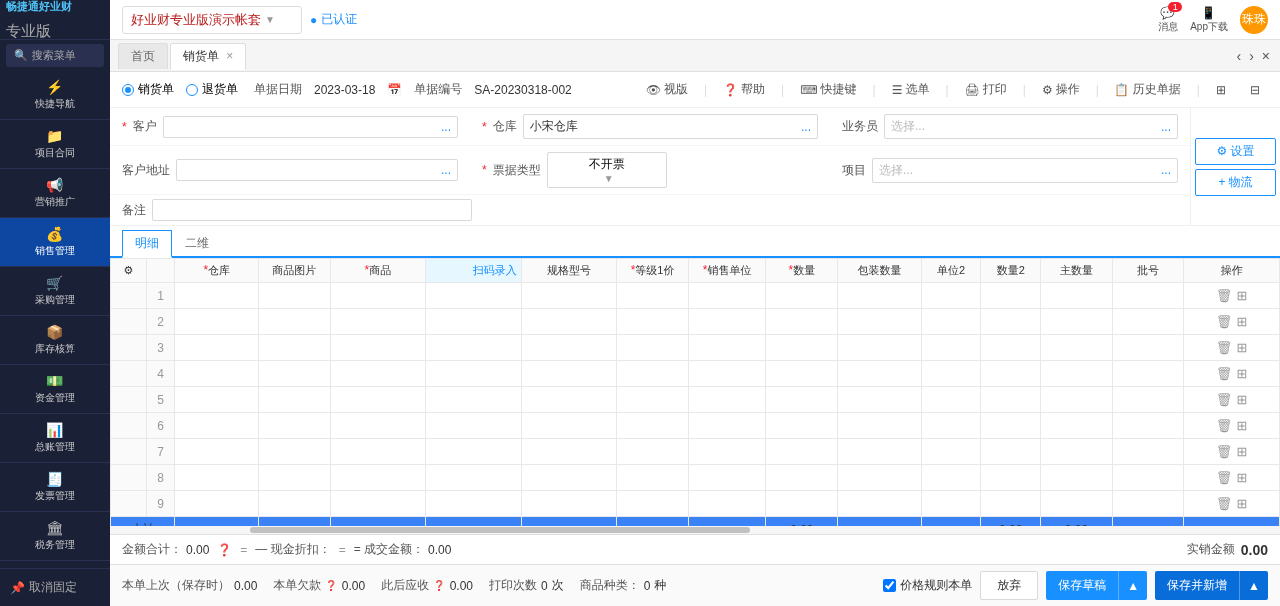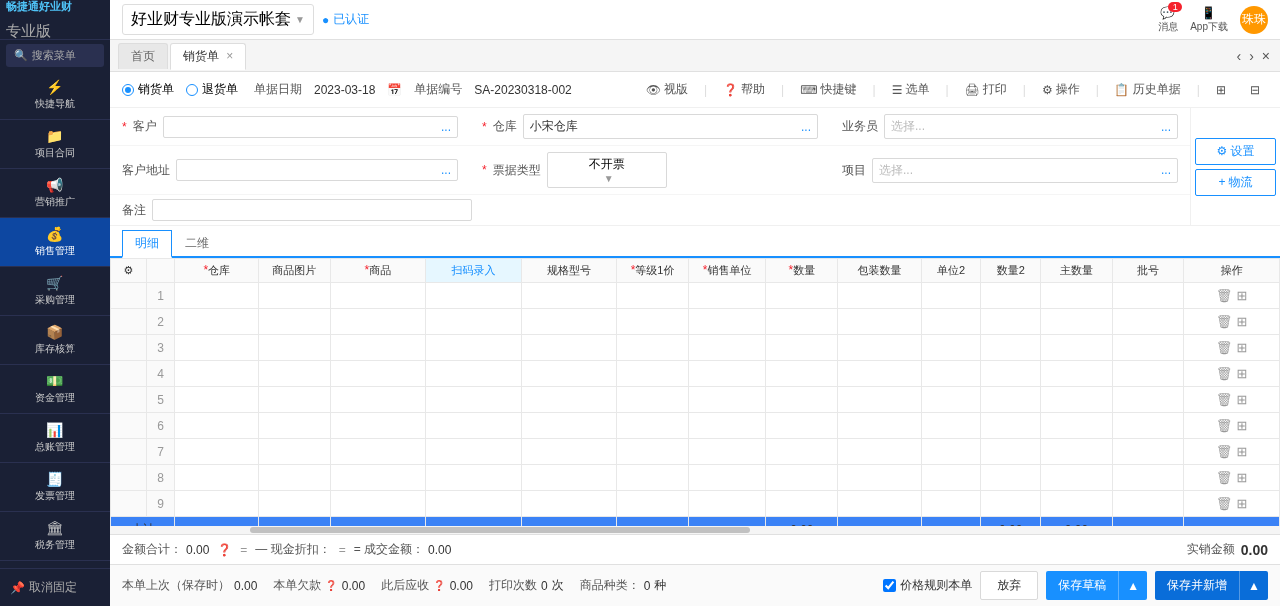--- a/index.html
+++ b/index.html
@@ -19,21 +19,21 @@
     .sidebar-item-label { font-size: 10px; text-align: center; }
     .sidebar-bottom { padding: 6px; border-top: 1px solid #2a3050; }
     .sidebar-bottom-item { display: flex; align-items: center; gap: 4px; padding: 4px; color: #aaa; cursor: pointer; font-size: 10px; }
 
     
     .main { flex: 1; display: flex; flex-direction: column; height: 606px; overflow: hidden; }
 
     
     .topbar { height: 40px; background: #fff; border-bottom: 1px solid #e0e0e0; display: flex; align-items: center; padding: 0 12px; gap: 8px; }
     .topbar-company { display: flex; align-items: center; gap: 4px; border: 1px solid #ddd; padding: 4px 8px; border-radius: 3px; min-width: 180px; cursor: pointer; }
-    .topbar-company-text { color: #000000; font-size: 16px; font-family: Liberation Serif, serif; }
+    .topbar-company-text { color: #b91c1c; font-size: 13px; font-family: Liberation Serif, serif; }
     .topbar-company-arrow { color: #999; font-size: 10px; }
     .topbar-verify { color: #1890ff; font-size: 12px; display: flex; align-items: center; gap: 4px; }
     .topbar-right { margin-left: auto; display: flex; align-items: center; gap: 12px; }
     .topbar-icon-btn { display: flex; flex-direction: column; align-items: center; cursor: pointer; position: relative; color: #555; }
     .topbar-icon-btn .label { font-size: 10px; }
     .badge { position: absolute; top: -4px; right: -4px; background: #f5222d; color: #fff; border-radius: 8px; font-size: 9px; padding: 0 3px; min-width: 14px; text-align: center; }
     .topbar-avatar { width: 28px; height: 28px; border-radius: 50%; background: #ff9800; display: flex; align-items: center; justify-content: center; color: #fff; font-size: 11px; cursor: pointer; }
 
     
     .tabbar { height: 32px; background: #f5f5f5; border-bottom: 1px solid #e0e0e0; display: flex; align-items: center; padding: 0 0 0 8px; gap: 2px; }
@@ -377,21 +377,21 @@
 
     <div class="table-wrap">
       <table>
         <thead>
           <tr>
             <th class="gear-col" style="width:30px;">⚙</th>
             <th style="width:24px;"></th>
             <th style="width:70px;"><span class="th-required">*</span>仓库</th>
             <th style="width:60px;">商品图片</th>
             <th style="width:80px;"><span class="th-required">*</span>商品</th>
-            <th class="th-highlight" style="width:80px;">扫码录入</th>
+            <th class="th-highlight" style="width:80px;text-align:right;">扫码录入</th>
             <th style="width:80px;">规格型号</th>
             <th style="width:60px;"><span class="th-required">*</span>等级1价</th>
             <th style="width:65px;"><span class="th-required">*</span>销售单位</th>
             <th style="width:60px;"><span class="th-required">*</span>数量</th>
             <th style="width:70px;">包装数量</th>
             <th style="width:50px;">单位2</th>
             <th style="width:50px;">数量2</th>
             <th style="width:60px;">主数量</th>
             <th style="width:60px;">批号</th>
             <th style="width:80px;">操作</th>

